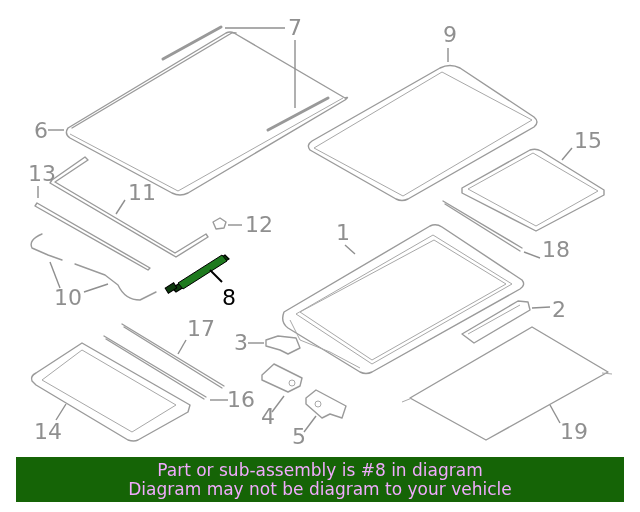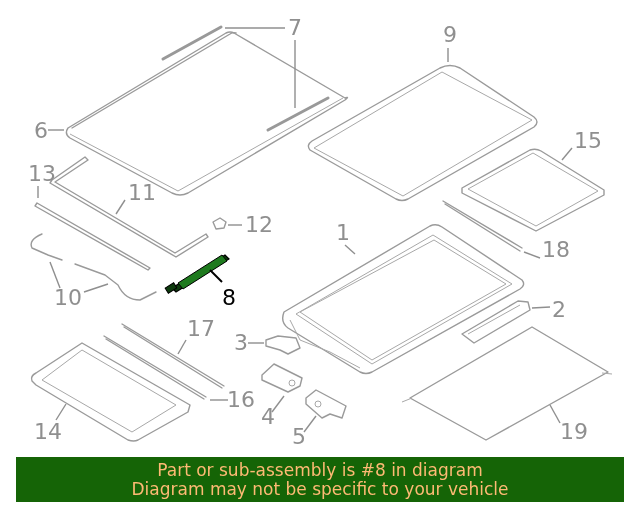--- a/index.html
+++ b/index.html
@@ -6,21 +6,21 @@
   body { width: 640px; height: 512px; position: relative; overflow: hidden; font-family: "DejaVu Sans", sans-serif; }
   #diagram { position: absolute; left: 0; top: 0; width: 640px; height: 455px; }
   .callout { font-family: "DejaVu Sans", sans-serif; font-size: 22px; fill: #8f8f8f; }
   .callout.hl { fill: #000000; }
   .part { fill: none; stroke: #9a9a9a; stroke-width: 1.4; stroke-linejoin: round; stroke-linecap: round; }
   .part-thin { fill: none; stroke: #a8a8a8; stroke-width: 1; }
   .leader { stroke: #8f8f8f; stroke-width: 1.4; fill: none; }
   .leader.hl { stroke: #000; stroke-width: 2; }
   .banner {
     position: absolute; left: 16px; top: 457px; width: 608px; height: 45px;
-    background: #156406; color: #fdba74; text-align: center;
+    background: #156406; color: #f0abfc; text-align: center;
     font-family: "DejaVu Sans", sans-serif; font-size: 17px; line-height: 19px;
     padding-top: 4px; box-sizing: border-box;
   }
   .banner div { white-space: nowrap; }
 </style>
 </head>
 <body>
 
 <svg id="diagram" viewBox="0 0 640 455" xmlns="http://www.w3.org/2000/svg">
 
@@ -156,14 +156,14 @@
     <text class="callout" x="574" y="148">15</text>
     <text class="callout" x="227" y="407">16</text>
     <text class="callout" x="187" y="336">17</text>
     <text class="callout" x="542" y="257">18</text>
     <text class="callout" x="560" y="439">19</text>
   </g>
 </svg>
 
 <div class="banner">
   <div>Part or sub-assembly is #8 in diagram</div>
-  <div>Diagram may not be specific to your vehicle</div>
+  <div>Diagram may not be diagram to your vehicle</div>
 </div>
 
 </body></html>

